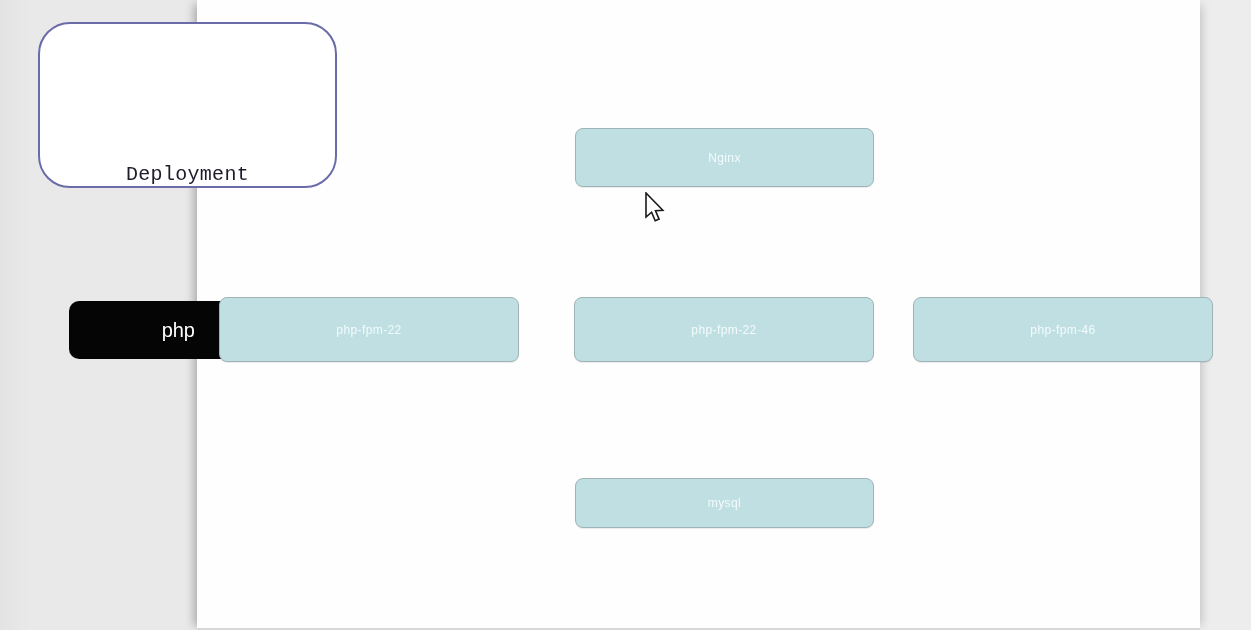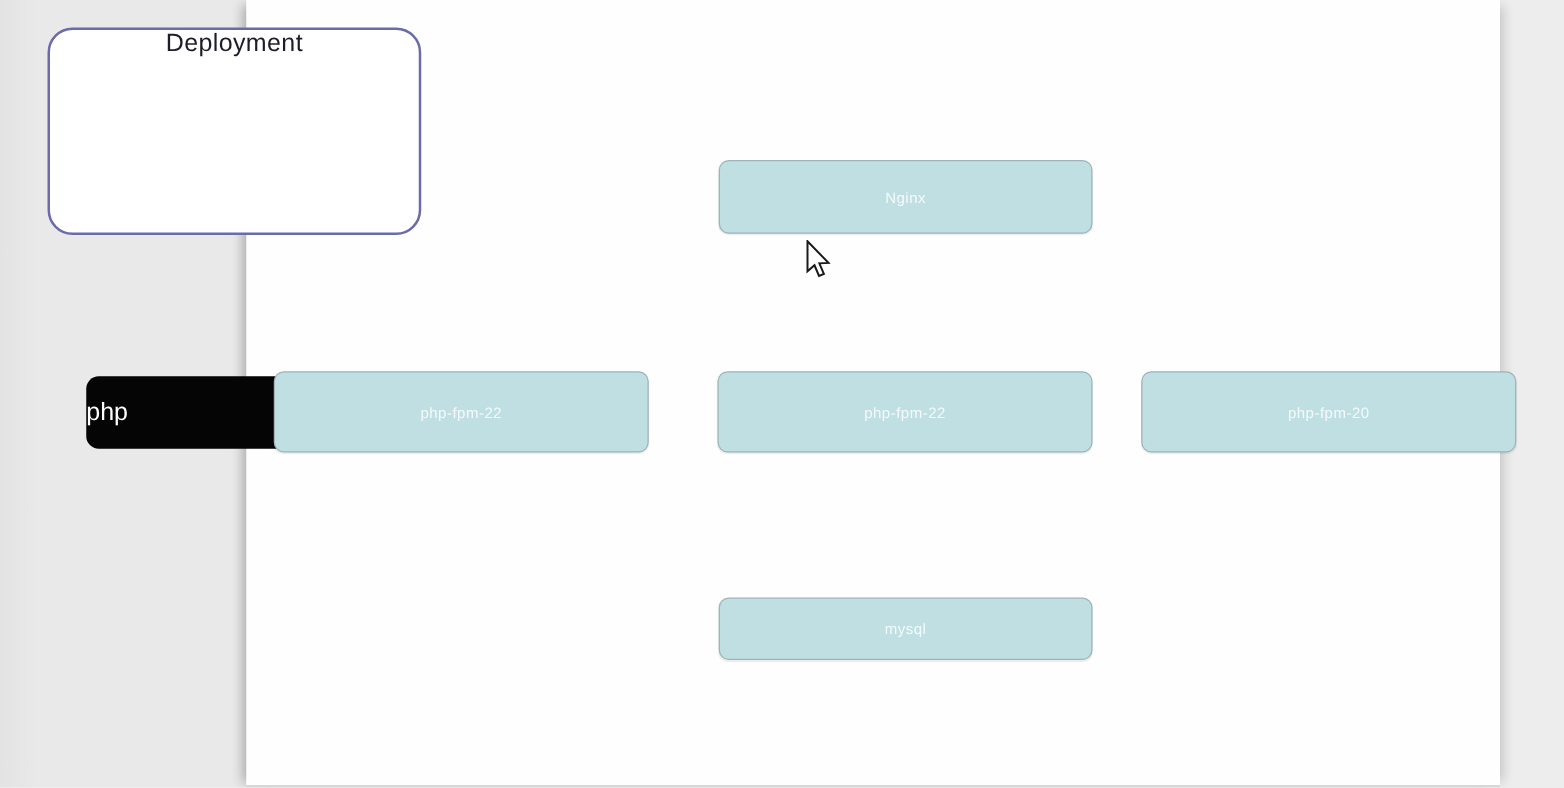--- a/index.html
+++ b/index.html
@@ -29,23 +29,24 @@
     box-shadow: -7px 0 9px -4px rgba(0,0,0,0.28), 7px 0 9px -5px rgba(0,0,0,0.18);
     border-bottom: 2px solid #d7d7d7;
     z-index: 1;
   }
   .card-deployment {
     position: absolute;
     left: 38px; top: 22px;
     width: 299px; height: 166px;
     background: #ffffff;
     border: 2px solid #6b6baa;
-    border-radius: 20px;
-    display: flex; align-items: flex-start; justify-content: center;
+    border-radius: 32px;
+    display: flex; align-items: flex-end; justify-content: center;
     z-index: 3;
+    font-family: Liberation Mono, monospace;
   }
   .card-deployment .card-label {
     font-size: 20px;
     color: #1c1c2a;
     letter-spacing: 0.3px;
   }
   .node {
     position: absolute;
     background: #bfdfe2;
     border: 1px solid #9eb4b7;
@@ -63,21 +64,21 @@
   .node-php-m   { left: 548px; top: 297px; width: 300px; height: 65px; }
   .node-php-r   { left: 887px; top: 297px; width: 300px; height: 65px; }
   .node-mysql   { left: 549px; top: 478px; width: 299px; height: 50px; }
   .node-black {
     position: absolute;
     left: 69px; top: 301px;
     width: 172px; height: 58px;
     background: #050505;
     border-radius: 10px;
     z-index: 2;
-    display: flex; align-items: center; justify-content: flex-start;
+    display: flex; align-items: center; justify-content: flex-end;
     padding-right: 46px;
     color: #ffffff;
     font-size: 20px;
     overflow: hidden;
   }
   .cursor {
     position: absolute;
     left: 644px; top: 192px;
     width: 24px; height: 33px;
     z-index: 10;
@@ -107,21 +108,21 @@
 
   <div class="node node-php-l">
     <span>php-fpm-22</span>
   </div>
 
   <div class="node node-php-m">
     <span>php-fpm-22</span>
   </div>
 
   <div class="node node-php-r">
-    <span>php-fpm-20</span>
+    <span>php-fpm-46</span>
   </div>
 
   <div class="node node-mysql">
     <span>mysql</span>
   </div>
 
   <svg class="cursor" viewBox="0 0 24 33" xmlns="http://www.w3.org/2000/svg">
     <polygon points="2,1 2,25 7.6,20.2 11.2,28.8 15.1,27.1 11.5,18.7 18.8,18.3" fill="#ffffff" stroke="#1a1a1a" stroke-width="1.6" stroke-linejoin="miter"></polygon>
   </svg>
 

